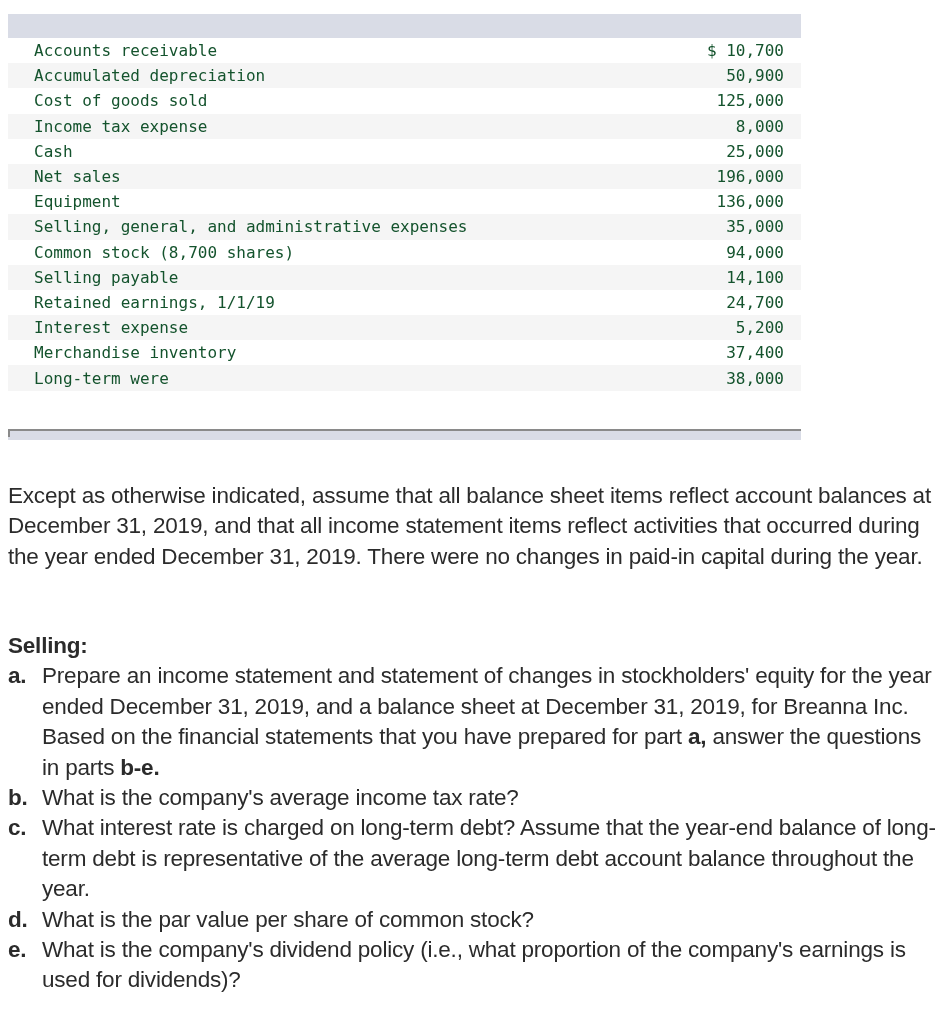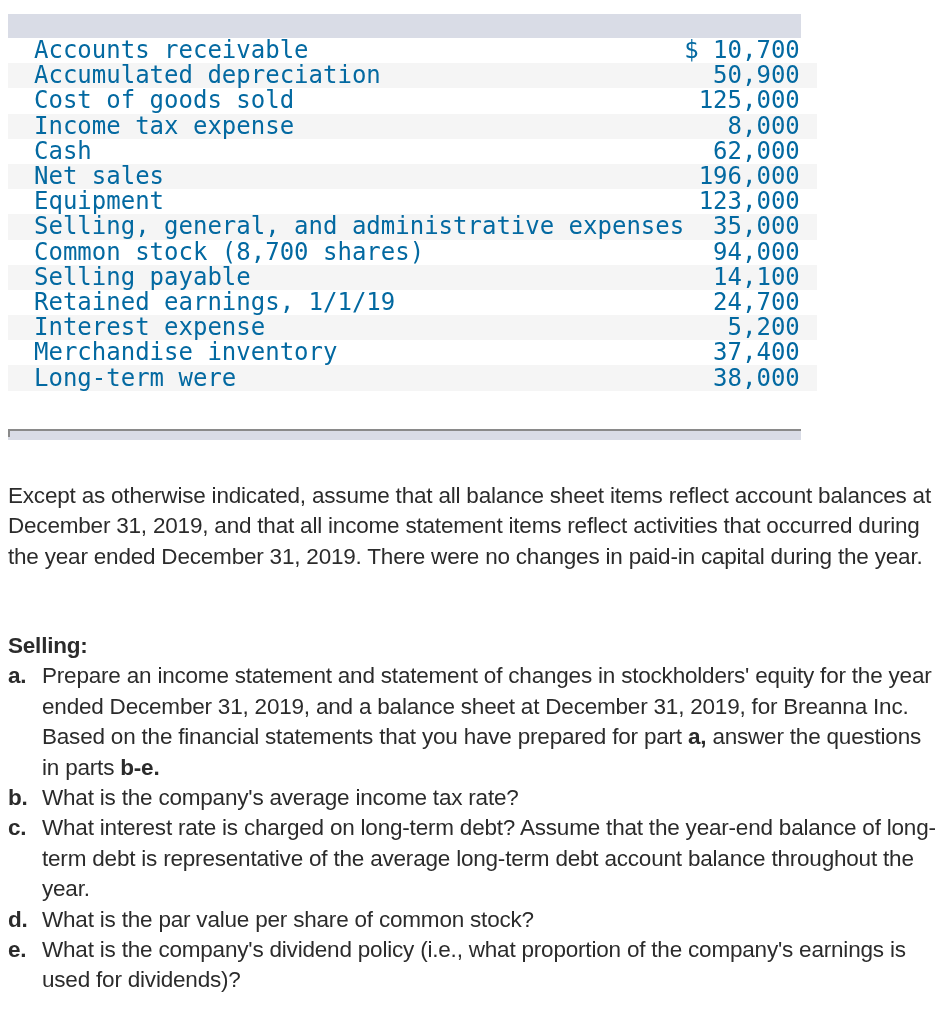--- a/index.html
+++ b/index.html
@@ -21,22 +21,22 @@
       width: 793px;
     }
     .table-header {
       height: 24px;
       background: #d9dce6;
     }
     table.accounts {
       border-collapse: collapse;
       width: 100%;
       font-family: "DejaVu Sans Mono", "Liberation Mono", monospace;
-      font-size: 24px;
-      color: #0369a1;
+      font-size: 16px;
+      color: #14532d;
     }
     table.accounts tr {
       height: 25.2px;
     }
     table.accounts tr:nth-child(even) {
       background: #f5f5f5;
     }
     table.accounts td {
       padding: 0;
       line-height: 25px;
@@ -126,29 +126,29 @@
       <tr>
         <td class="label">Cost of goods sold</td>
         <td class="value">125,000</td>
       </tr>
       <tr>
         <td class="label">Income tax expense</td>
         <td class="value">8,000</td>
       </tr>
       <tr>
         <td class="label">Cash</td>
-        <td class="value">62,000</td>
+        <td class="value">25,000</td>
       </tr>
       <tr>
         <td class="label">Net sales</td>
         <td class="value">196,000</td>
       </tr>
       <tr>
         <td class="label">Equipment</td>
-        <td class="value">123,000</td>
+        <td class="value">136,000</td>
       </tr>
       <tr>
         <td class="label">Selling, general, and administrative expenses</td>
         <td class="value">35,000</td>
       </tr>
       <tr>
         <td class="label">Common stock (8,700 shares)</td>
         <td class="value">94,000</td>
       </tr>
       <tr>

